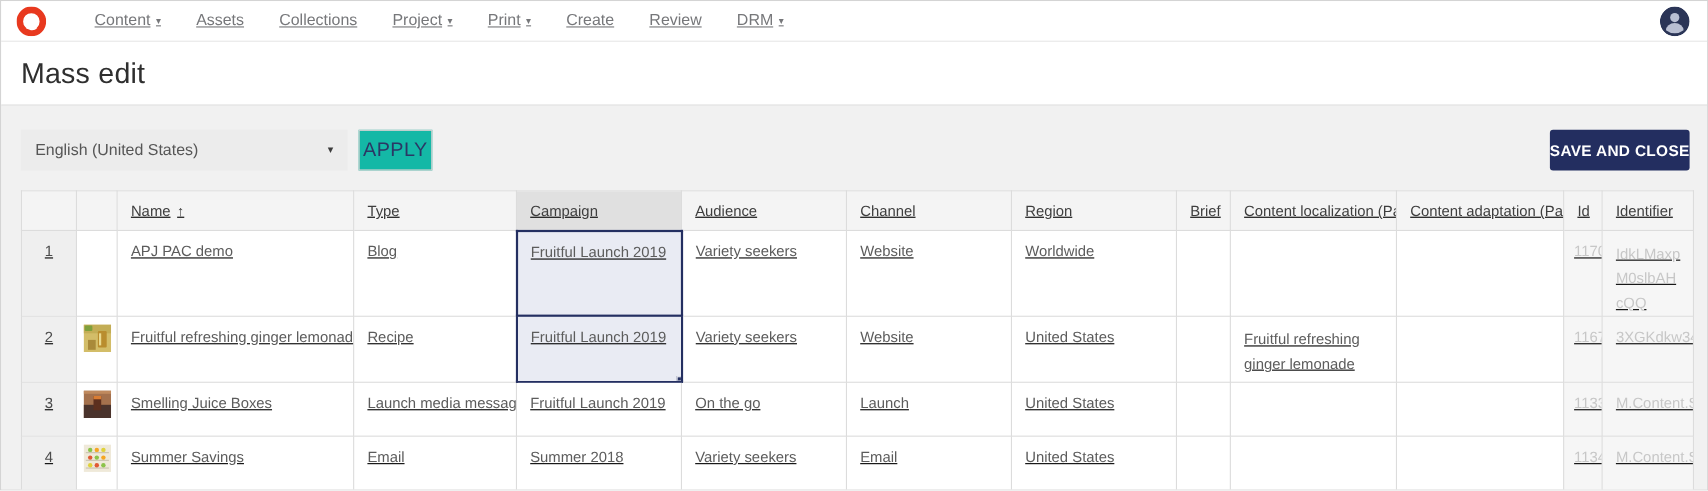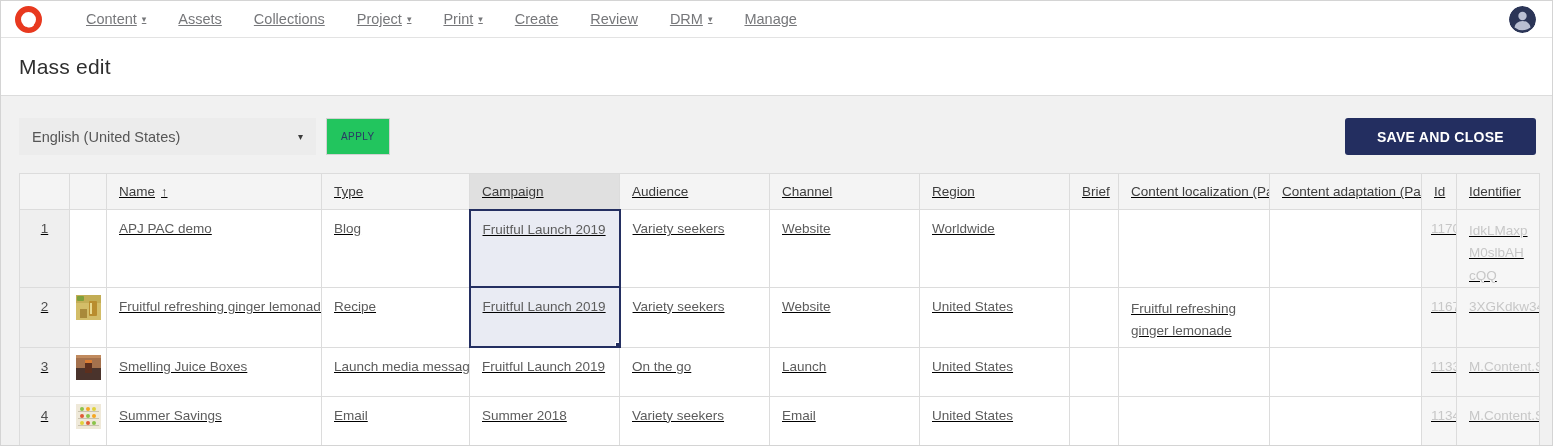--- a/index.html
+++ b/index.html
@@ -21,37 +21,37 @@
     font-size:14.5px; color:#76777a; cursor:pointer; white-space:nowrap;text-decoration:underline;
   }
   .caret { font-size:9px; color:#76777a; margin-left:5px; line-height:1; }
   .nav-right { margin-left:auto; }
   .avatar { width:27px; height:27px; border-radius:50%; cursor:pointer; display:block; }
   
   .titlebar {
     height:58px; background:#fff; display:flex; align-items:center;
     padding-left:18px; border-bottom:1px solid #dcdcdc;
   }
-  .pagetitle { font-size:21px; color:#2f2f2f; font-weight:400; letter-spacing:0.2px; }
+  .pagetitle { font-size:26px; color:#2f2f2f; font-weight:400; letter-spacing:0.2px; }
   
   .content { position:absolute; top:96px; left:0; right:0; bottom:0; background:#f1f1f1; }
   .toolbar { position:absolute; top:21px; left:18px; right:16px; display:flex; align-items:center; }
   .langselect {
     width:297px; height:37px; background:#ececec; color:#565656;
     display:flex; align-items:center; justify-content:space-between;
     padding:0 13px; font-size:14.5px; cursor:pointer;
   }
   .langselect .caret { color:#3c3c3c; font-size:10px; }
   .btn-apply {
-    margin-left:10px; height:37px; padding:0 14px; background:#22c55e;
-    border:1px solid #d2d2d2; color:#2b3765; font-size:10px; letter-spacing:0.4px;
+    margin-left:10px; height:37px; padding:0 3px; background:#14b8a6;
+    border:1px solid #d2d2d2; color:#2b3765; font-size:18px; letter-spacing:0.4px;
     cursor:pointer; font-family:inherit;
   }
   .btn-save {
-    margin-left:auto; height:37px; padding:0 32px; background:#232e60; border:none;
+    margin-left:auto; height:37px; padding:0 0; background:#232e60; border:none;
     color:#fff; font-size:14px; font-weight:bold; letter-spacing:0.3px;
     border-radius:3px; cursor:pointer; font-family:inherit;
   }
   
   .gridwrap { position:absolute; top:76px; left:18px;text-decoration:underline; }
   table.grid {
     border-collapse:collapse; table-layout:fixed; width:1520px;
     background:#fff; font-size:13.5px; color:#5c5c5c;
     border:1px solid #c4c4c4;
   }
@@ -115,23 +115,20 @@
       </div>
       <div class="navitem">
         <span>Create</span>
       </div>
       <div class="navitem">
         <span>Review</span>
       </div>
       <div class="navitem">
         <span>DRM</span>
         <span class="caret">▾</span>
-      </div>
-      <div class="navitem">
-        <span>Manage</span>
       </div>
     </div>
     <div class="nav-right">
       <svg class="avatar" viewBox="0 0 27 27">
         <circle cx="13.5" cy="13.5" r="13.5" fill="#2b3557"></circle>
         <circle cx="13.5" cy="10" r="4.2" fill="#b9bfd2"></circle>
         <path d="M5.5 21.5 a8 6.5 0 0 1 16 0 a13 13 0 0 1 -16 0 Z" fill="#b9bfd2"></path>
       </svg>
     </div>
   </div>

